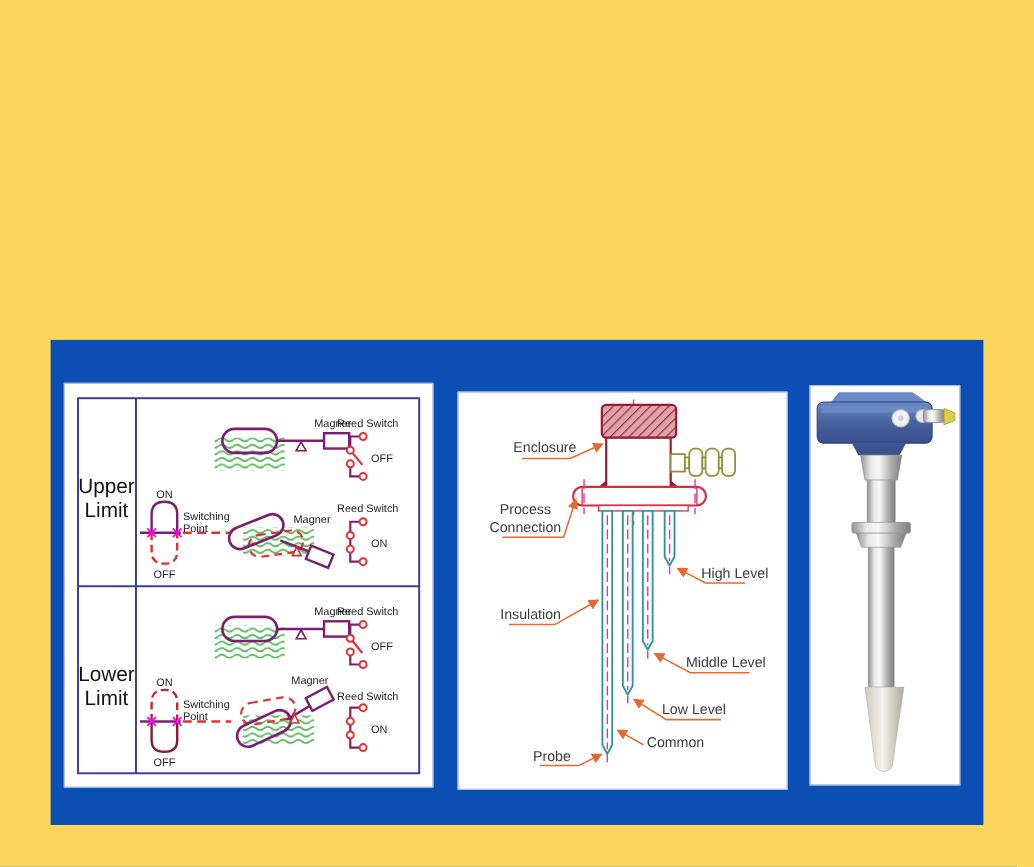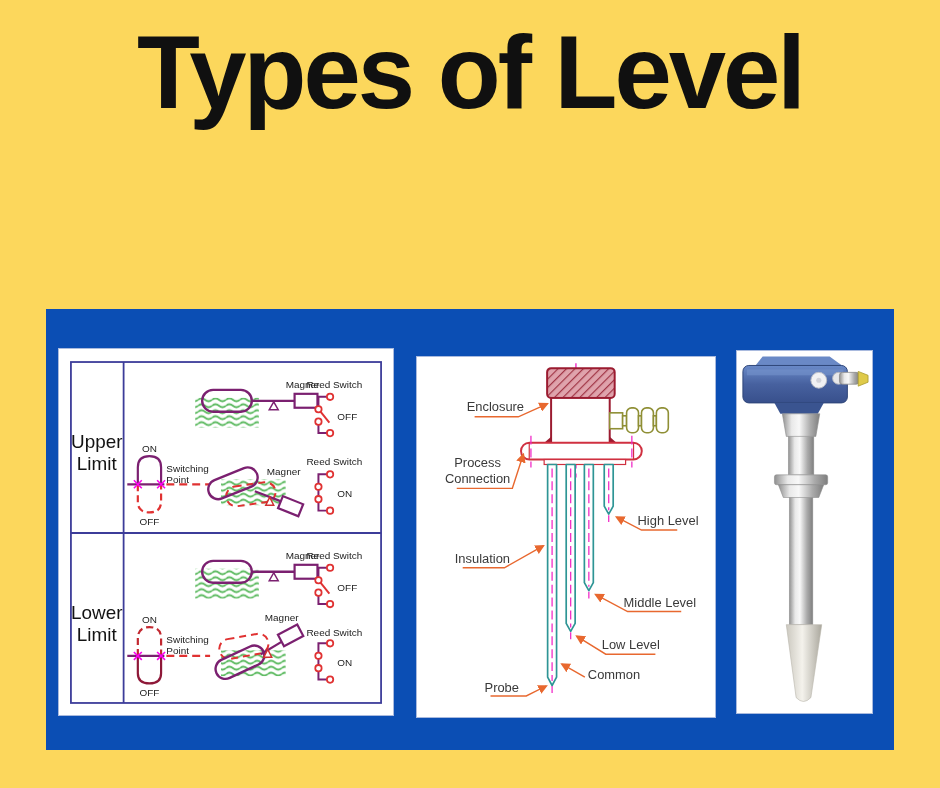--- a/index.html
+++ b/index.html
@@ -54,21 +54,20 @@
   .probe{fill:#fff;stroke:#2E9595;stroke-width:1.7;stroke-linejoin:round}
   .pDash{stroke:#F02CC8;stroke-width:1.3;stroke-dasharray:9,4;fill:none}
   .pTick{stroke:#F02CC8;stroke-width:1.3;fill:none}
   .cl{stroke:#F02CC8;stroke-width:1.4;stroke-dasharray:16,5,4,5;fill:none}
   .lead{fill:none;stroke:#E8682F;stroke-width:1.4;marker-end:url(#arr)}
 </style>
 </head>
 <body>
 
 <div class="title">
-  <div>Types of Level</div>
 </div>
 
 <div class="panel">
 
   <div class="card card-left">
     <svg viewBox="0 0 336 368">
       <defs>
         <pattern id="waves" width="14" height="6" patternUnits="userSpaceOnUse">
           <path d="M0,3 Q3.5,0 7,3 T14,3" fill="none" stroke="#58B85C" stroke-width="1.7"></path>
         </pattern>

